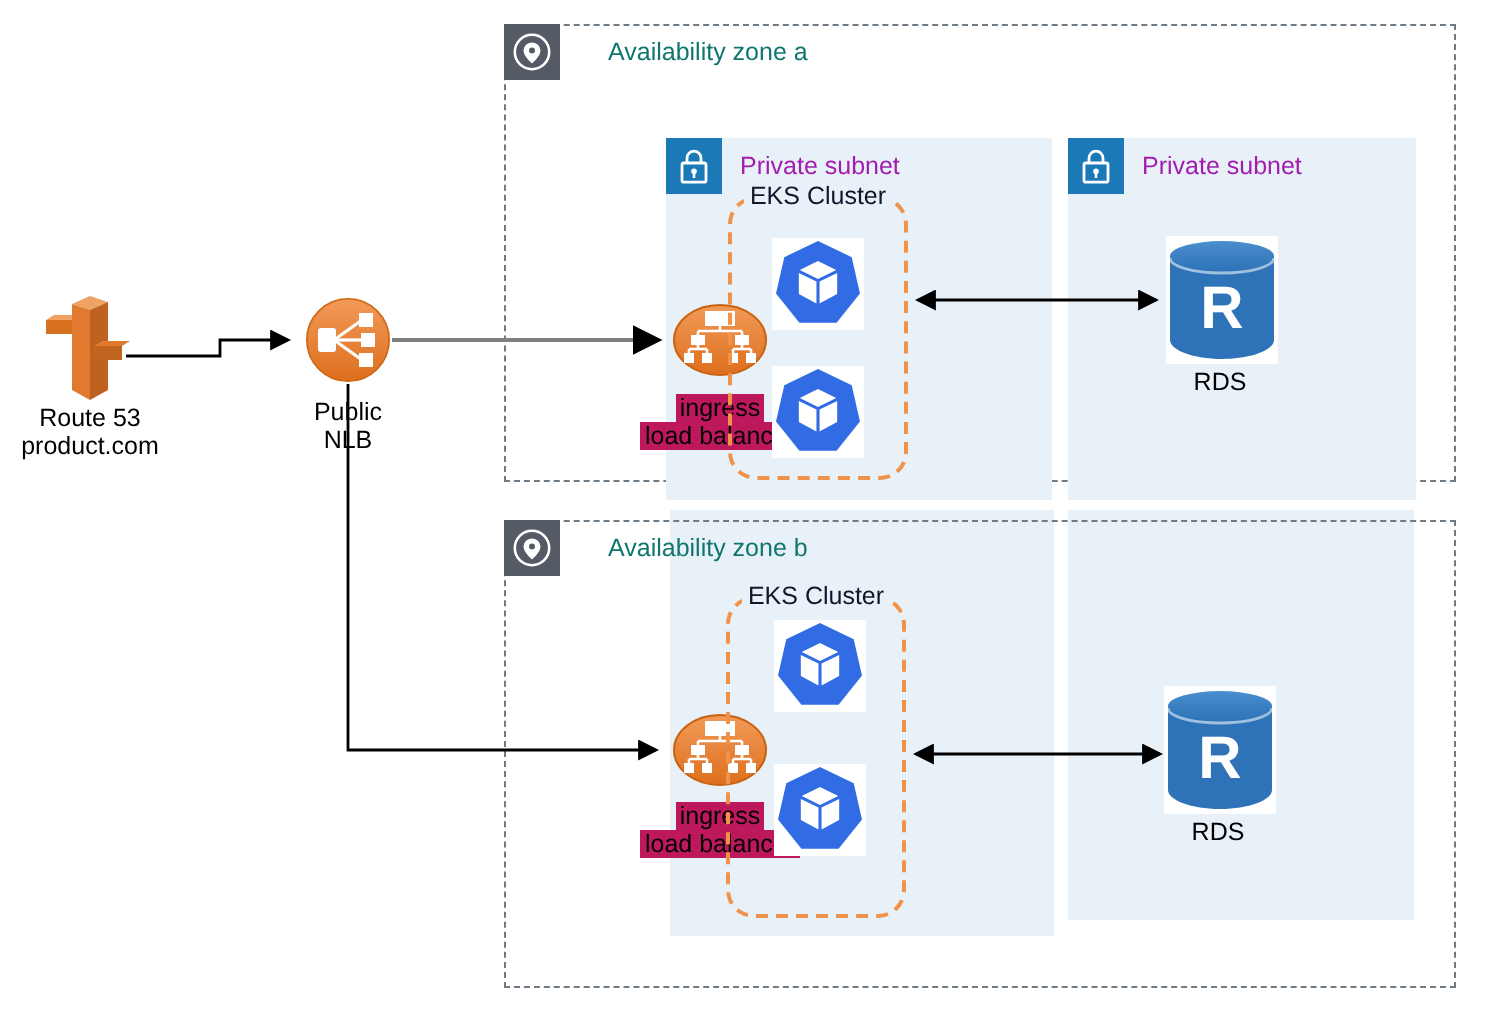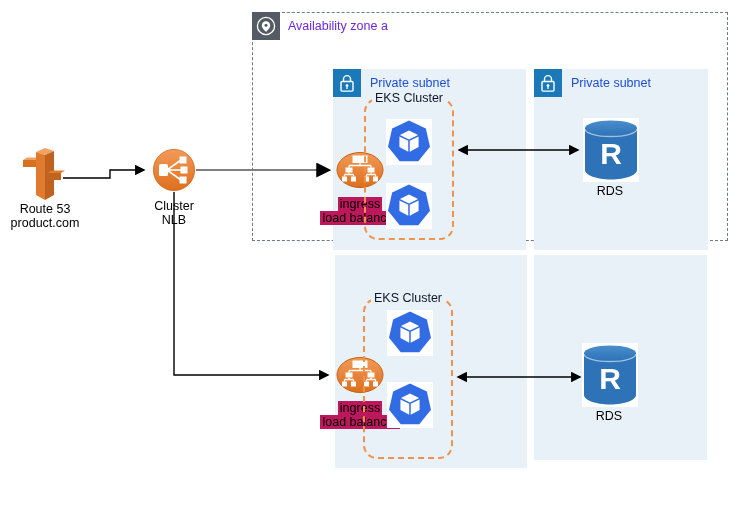--- a/index.html
+++ b/index.html
@@ -5,29 +5,29 @@
   *{margin:0;padding:0;box-sizing:border-box}
   html,body{background:#fff}
   .canvas{position:relative;width:743px;height:506px;background:#fff;
           font-family:"Liberation Sans",sans-serif;font-size:12.5px;color:#000;overflow:hidden}
   
   .zone{position:absolute;border:1px dashed #6e7a84;background:transparent}
   .zone-a{left:252px;top:12px;width:476px;height:229px;z-index:1}
   .zone-b{left:252px;top:260px;width:476px;height:234px;z-index:3}
   .zone-head{position:absolute;top:-1px;left:-1px;display:flex;align-items:center}
   .zone-ico{width:28px;height:28px;background:#545b64;flex:0 0 28px}
-  .zone-lbl{margin-left:8px;color:#6d28d9;white-space:nowrap}
+  .zone-lbl{margin-left:24px;color:#0f766e;white-space:nowrap}
   
   .subnet{position:absolute;background:#e8f1f8;z-index:2}
   .sn-a1{left:333px;top:69px;width:193px;height:181px}
   .sn-a2{left:534px;top:69px;width:174px;height:181px}
   .sn-b1{left:335px;top:255px;width:192px;height:213px}
   .sn-b2{left:534px;top:255px;width:173px;height:205px}
   .sub-ico{position:absolute;left:0;top:0;width:28px;height:28px;background:#1b79b8}
-  .sub-lbl{position:absolute;left:37px;top:7px;color:#1d4ed8;white-space:nowrap}
+  .sub-lbl{position:absolute;left:37px;top:7px;color:#a21caf;white-space:nowrap}
   
   .eks{position:absolute;border:2px dashed #f0924a;border-radius:14px;z-index:4}
   .eks-a{left:364px;top:98px;width:90px;height:142px}
   .eks-b{left:363px;top:298px;width:90px;height:161px}
   .eks-lbl{position:absolute;top:-9px;left:50%;transform:translateX(-50%);
            background:#e8f1f8;padding:0 3px;white-space:nowrap;color:#0f172a}
   
   .icon{position:absolute;z-index:5;line-height:0}
   .icon.halo{background:#fff}
   .ing-icon{z-index:3}
@@ -62,20 +62,32 @@
         <svg viewBox="0 0 28 28" width="28" height="28">
           <circle cx="14" cy="14" r="8.6" fill="none" stroke="#fff" stroke-width="1.3"></circle>
           <path d="M14 9.3c-2.5 0-4.2 1.9-4.2 4.1 0 2.9 4.2 6.3 4.2 6.3s4.2-3.4 4.2-6.3c0-2.2-1.7-4.1-4.2-4.1z" fill="#fff"></path>
           <circle cx="14" cy="13.3" r="1.5" fill="#545b64"></circle>
         </svg>
       </div>
       <span class="zone-lbl">Availability zone a</span>
     </div>
   </div>
 
+  <div class="zone zone-b">
+    <div class="zone-head">
+      <div class="zone-ico">
+        <svg viewBox="0 0 28 28" width="28" height="28">
+          <circle cx="14" cy="14" r="8.6" fill="none" stroke="#fff" stroke-width="1.3"></circle>
+          <path d="M14 9.3c-2.5 0-4.2 1.9-4.2 4.1 0 2.9 4.2 6.3 4.2 6.3s4.2-3.4 4.2-6.3c0-2.2-1.7-4.1-4.2-4.1z" fill="#fff"></path>
+          <circle cx="14" cy="13.3" r="1.5" fill="#545b64"></circle>
+        </svg>
+      </div>
+      <span class="zone-lbl">Availability zone b</span>
+    </div>
+  </div>
 
   <div class="subnet sn-a1">
     <div class="sub-ico">
       <svg viewBox="0 0 28 28" width="28" height="28">
         <path d="M10.5 12.5v-2.4a3.5 3.5 0 0 1 7 0v2.4" fill="none" stroke="#fff" stroke-width="1.4"></path>
         <rect x="8" y="12.5" width="12" height="9.6" rx="1" fill="none" stroke="#fff" stroke-width="1.4"></rect>
         <circle cx="14" cy="16.6" r="1.4" fill="#fff"></circle>
         <line x1="14" y1="17.6" x2="14" y2="20" stroke="#fff" stroke-width="1.3"></line>
       </svg>
     </div>
@@ -129,21 +141,21 @@
       <line x1="15" y1="22" x2="29" y2="12" stroke="#fff" stroke-width="1.6"></line>
       <line x1="15" y1="22" x2="29" y2="22" stroke="#fff" stroke-width="1.6"></line>
       <line x1="15" y1="22" x2="29" y2="32" stroke="#fff" stroke-width="1.6"></line>
       <rect x="7" y="16" width="9" height="12" rx="1.5" fill="#fff"></rect>
       <rect x="27.5" y="8.5" width="7" height="7" fill="#fff"></rect>
       <rect x="28.5" y="18.5" width="7" height="7" fill="#fff"></rect>
       <rect x="27.5" y="28.5" width="7" height="7" fill="#fff"></rect>
     </svg>
   </div>
   <div class="node-lbl" style="left:134px;top:199px;width:80px">
-    <span>Cluster</span>
+    <span>Public</span>
     <span>NLB</span>
   </div>
 
   <div class="icon ing-icon" style="left:336px;top:151px">
     <svg viewBox="0 0 48 38" width="48" height="38">
       <ellipse cx="24" cy="19" rx="23" ry="17.5" fill="url(#orange-g)" stroke="#c96211" stroke-width="1"></ellipse>
       <g stroke="#fff" stroke-width="1.3" fill="none">
         <path d="M24 12v2.5M13 14.5h22M13 14.5v2M35 14.5v2M13 21.5v2M35 21.5v2M8.5 23.5h9M30.5 23.5h9M8.5 23.5v2M17.5 23.5v2M30.5 23.5v2M39.5 23.5v2"></path>
       </g>
       <rect x="16.5" y="4.5" width="15" height="7.5" fill="#fff"></rect>

